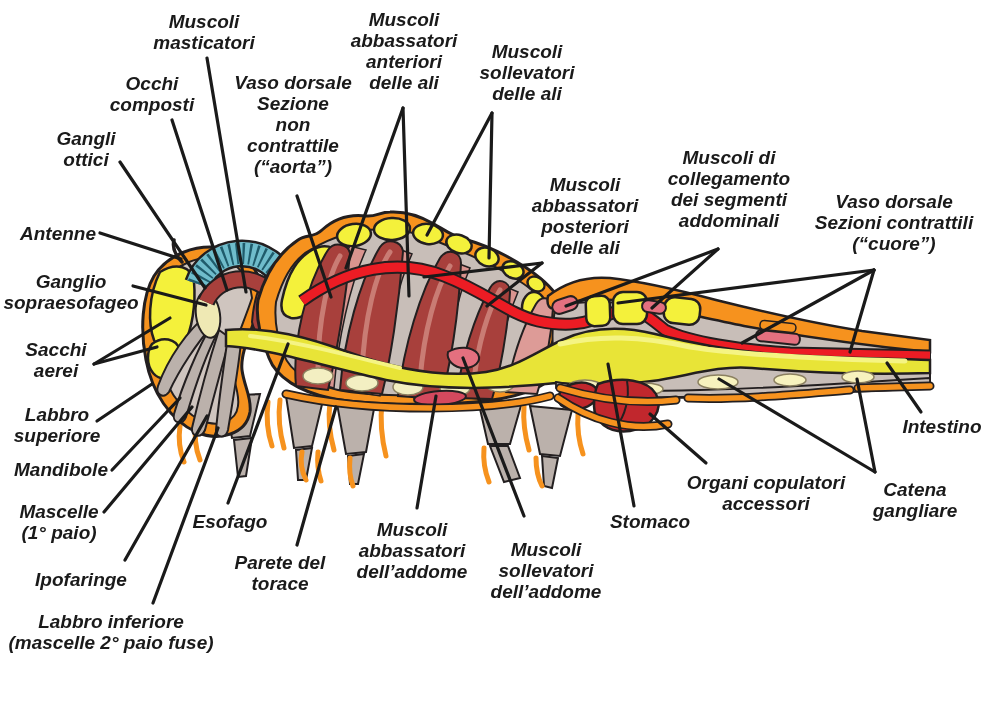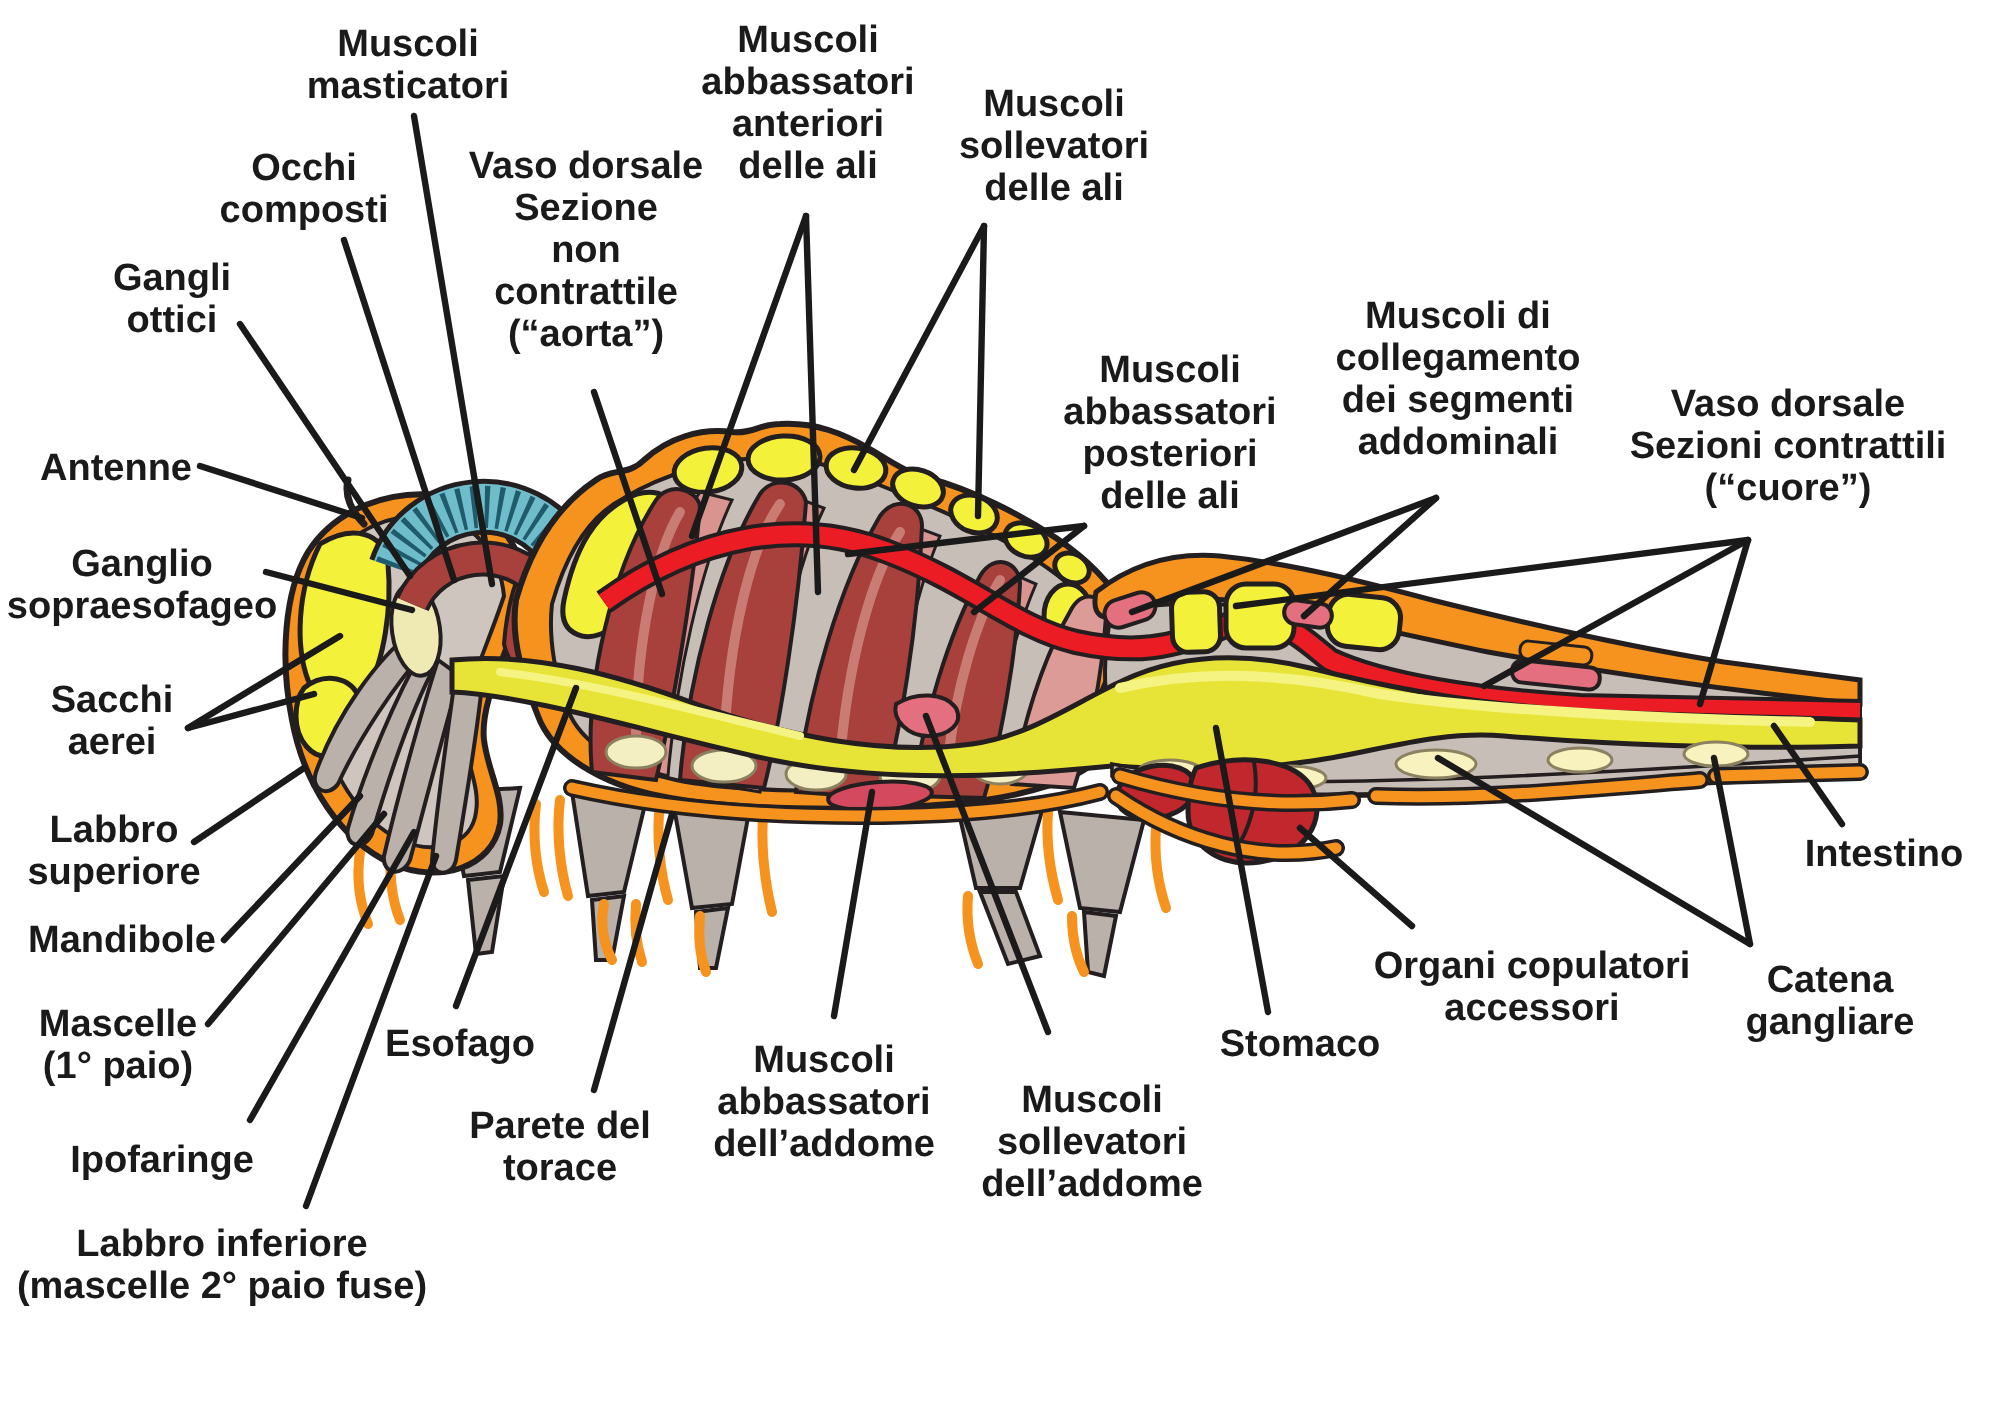--- a/index.html
+++ b/index.html
@@ -1,17 +1,17 @@
 <!DOCTYPE html>
 <html><head>
 <meta charset="utf-8">
 <style>
   html,body{margin:0;padding:0;background:#fff;}
   #stage{position:relative;width:1000px;height:681px;background:#ffffff;overflow:hidden;
-         font-family:"Liberation Sans",sans-serif;}
+         font-family:"Liberation Sans",sans-serif;font-style:italic;}
   svg{position:absolute;left:0;top:0;}
   .leader{stroke:#1a1a1a;stroke-width:3.2;stroke-linecap:round;}
   .lbl{font-family:"Liberation Sans",sans-serif;font-weight:700;font-size:19px;
        fill:#1a1a1a;text-anchor:middle;}
 </style>
 </head>
 <body>
 
 <div id="stage">
 <svg id="anatomy-svg" width="1000" height="707" viewBox="0 0 1000 707">

